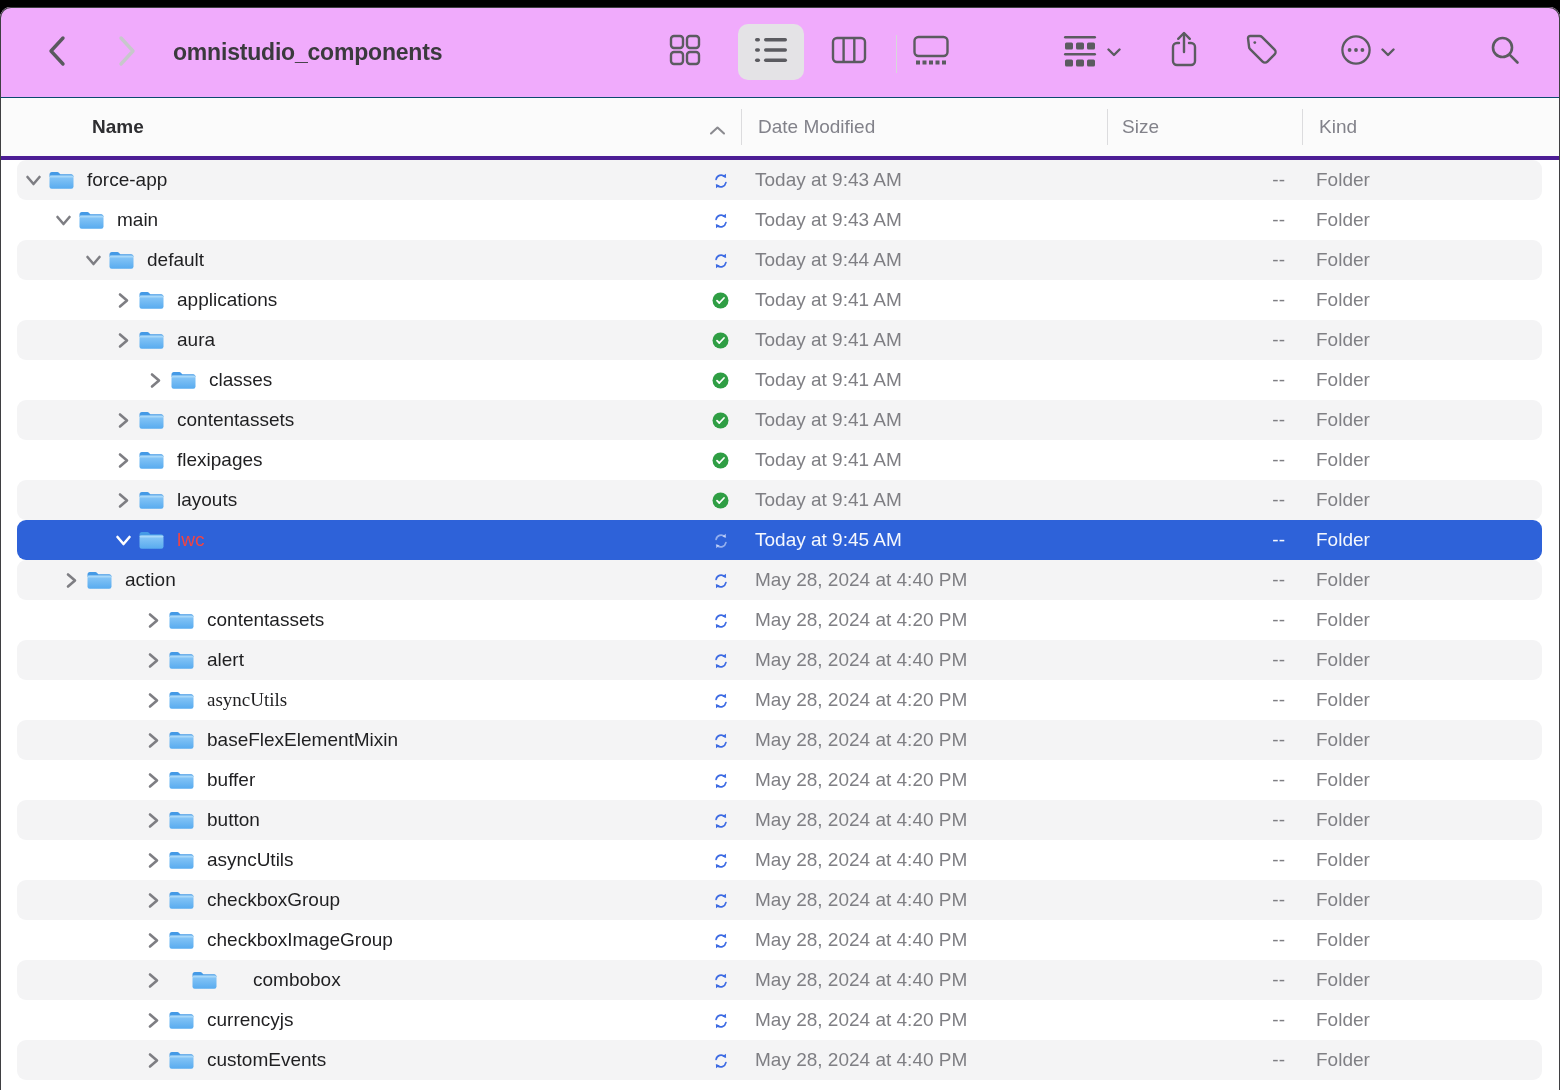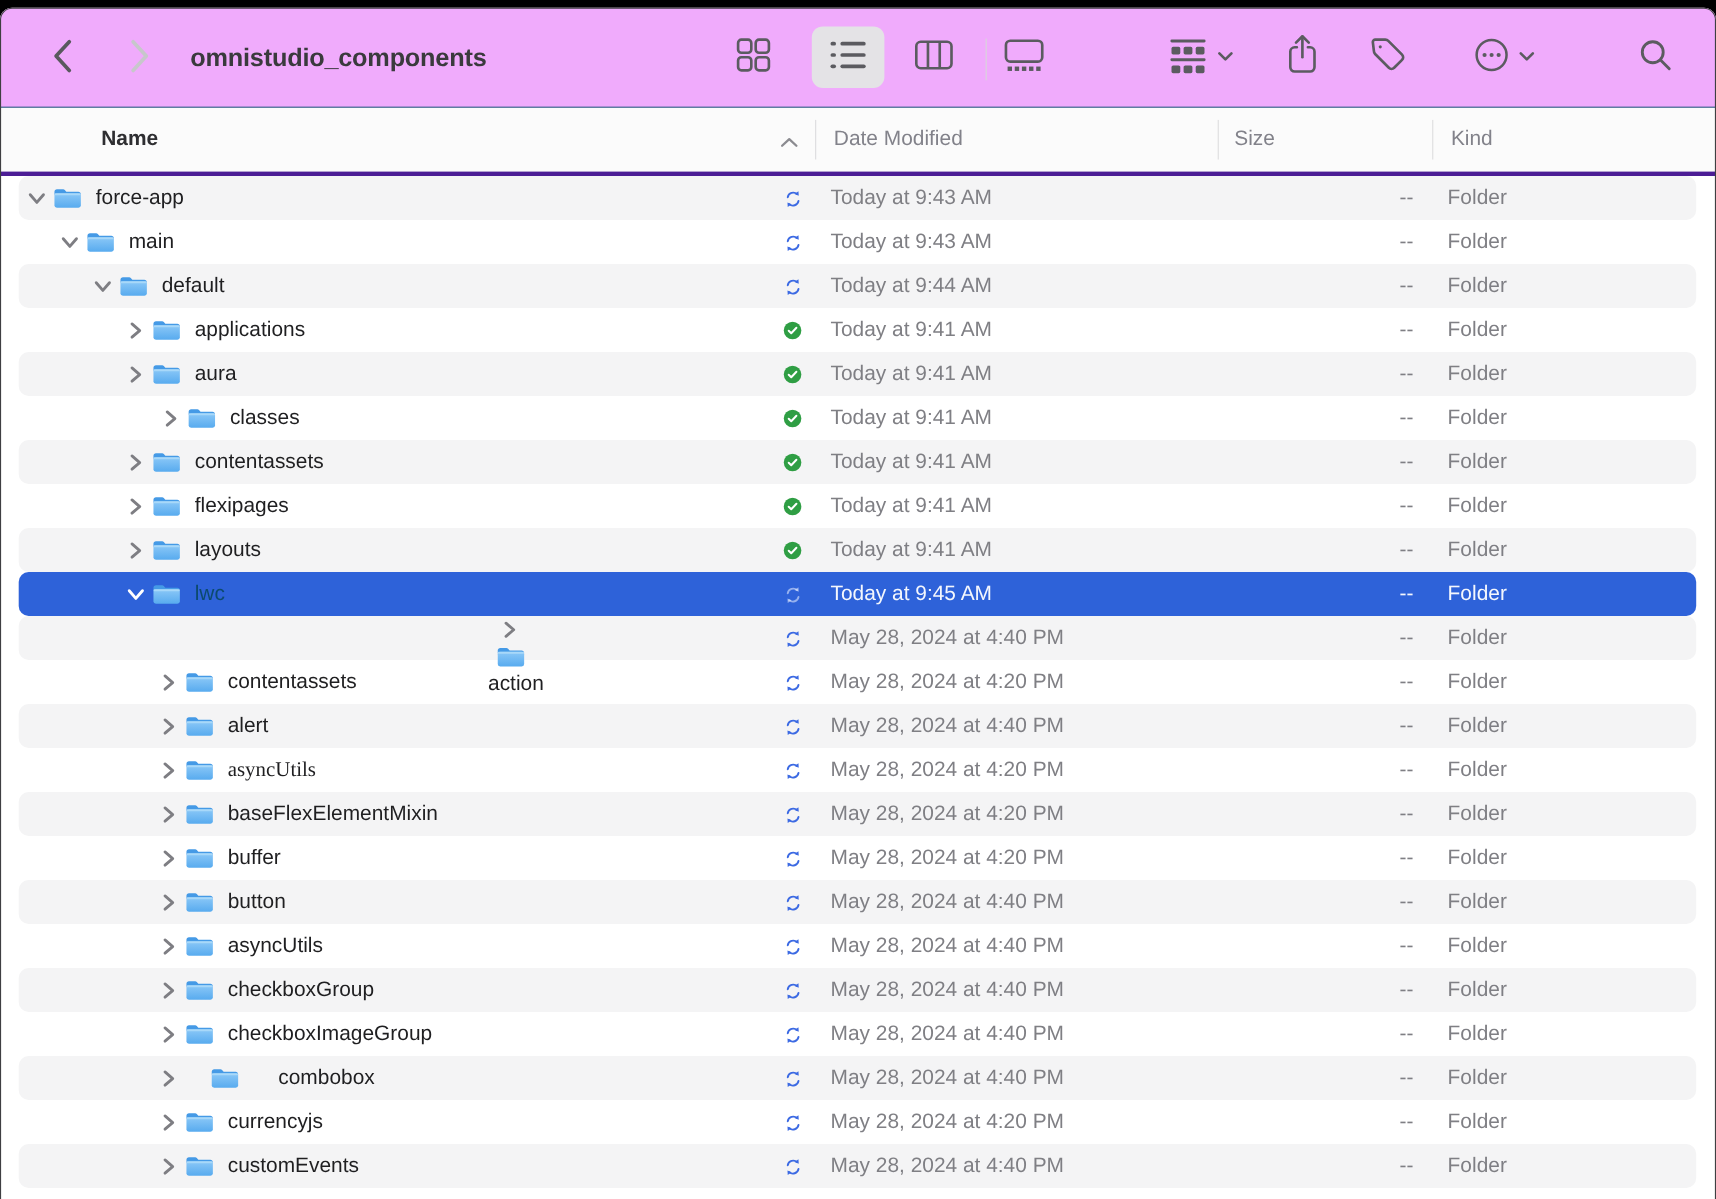--- a/index.html
+++ b/index.html
@@ -38,21 +38,21 @@
   .row.stripe .row-bg{background:#f4f4f5;}
   .row.selected .row-bg{background:#2e62d9;}
   .name-cell{position:absolute;left:0;top:0;height:40px;width:740px;display:flex;align-items:center;z-index:2;}
   .disclosure{width:24px;height:24px;display:flex;align-items:center;justify-content:center;
               color:#7e7e83;flex:0 0 24px;}
   .disclosure svg{transition:none;}
   .disclosure.expanded svg{transform:rotate(90deg);}
   .row.selected .disclosure{color:#fff;}
   .folder{margin-left:3px;flex:0 0 27px;display:flex;align-items:center;}
   .fname{margin-left:12px;font-size:19px;color:#1f1f21;white-space:nowrap;}
-  .row.selected .fname{color:#0c4a6e;}
+  .row.selected .fname{color:#ef4444;}
   .badge{position:absolute;left:712px;top:12px;width:17px;height:17px;z-index:2;display:flex;
          align-items:center;justify-content:center;}
   .badge-sync{color:#3c6ae3;}
   .row.selected .badge-sync{color:rgba(235,241,255,.55);}
   .cdate{position:absolute;left:755px;top:0;height:40px;display:flex;align-items:center;
          font-size:19px;color:#7f7f84;z-index:2;white-space:nowrap;}
   .csize{position:absolute;left:1105px;width:180px;top:0;height:40px;display:flex;align-items:center;
          justify-content:flex-end;font-size:19px;color:#7f7f84;z-index:2;}
   .ckind{position:absolute;left:1316px;top:0;height:40px;display:flex;align-items:center;
          font-size:19px;color:#7f7f84;z-index:2;}
@@ -498,21 +498,21 @@
             <path d="M12.9 0.8 L13.1 4.9 L9.3 3.4 Z" fill="currentColor"></path>
             <path d="M3.1 15.2 L2.9 11.1 L6.7 12.6 Z" fill="currentColor"></path>
           </svg>
         </span>
     <span class="cdate">Today at 9:45 AM</span>
     <span class="csize">--</span>
     <span class="ckind">Folder</span>
   </div>
       <div class="row stripe">
     <div class="row-bg"></div>
-    <div class="name-cell" style="padding-left: 93px; flex-direction: column;">
+    <div class="name-cell" style="padding-left: 59px;">
       <span class="disclosure">
         <svg width="13" height="17" viewBox="0 0 13 17">
               <path d="M3 2.5 L10 8.5 L3 14.5" fill="none" stroke="currentColor" stroke-width="2.6" stroke-linecap="round" stroke-linejoin="round"></path>
             </svg>
       </span>
       <span class="folder">
         <svg width="27" height="21" viewBox="0 0 27 21">
           <path d="M1.5 7 V4.4 C1.5 3.1 2.5 2.1 3.8 2.1 h5.6 c.6 0 1.1 .2 1.5 .7 l1.4 1.5 h10.9 c1.3 0 2.3 1 2.3 2.3 V7 Z" fill="#459ae6"></path>
           <rect x="1.5" y="5.6" width="24" height="13.2" rx="2.2" fill="url(#foldergrad)"></rect>
           <rect x="1.5" y="5.6" width="24" height="1.8" rx="0.9" fill="#aedaf9" opacity="0.85"></rect>

